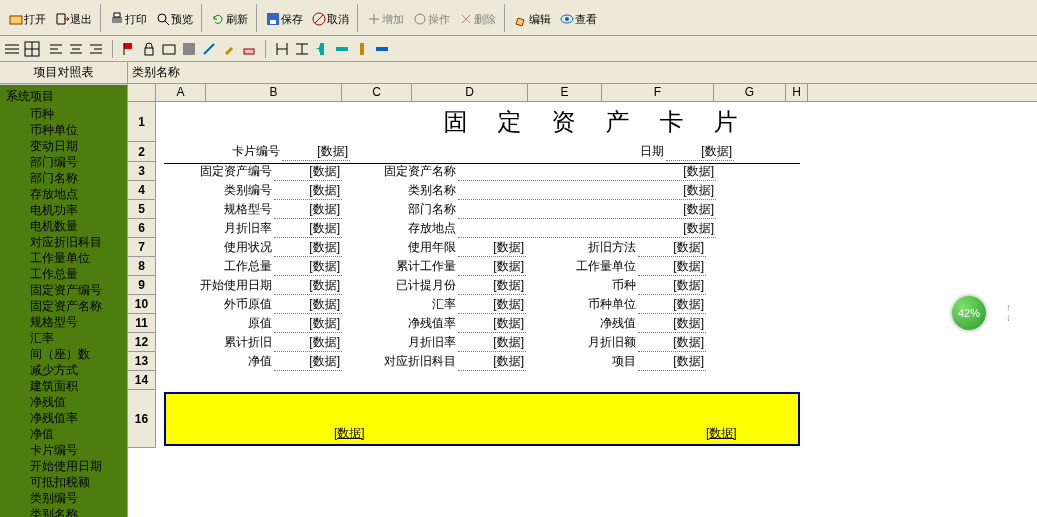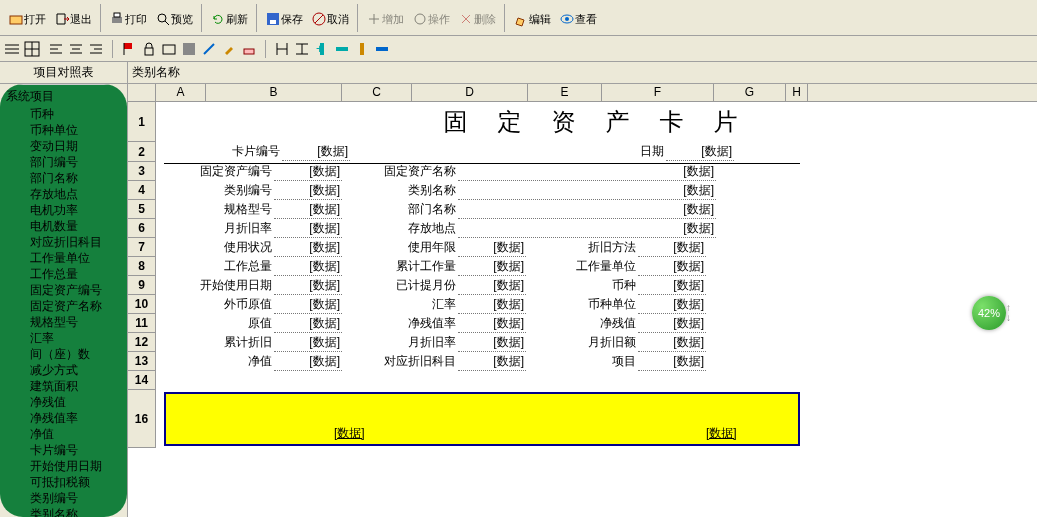--- a/index.html
+++ b/index.html
@@ -16,21 +16,21 @@
 .toolbar-row2 { background: #ece9d8; border-bottom: 1px solid #a0a0a0; display: flex; align-items: center; padding: 2px 4px; height: 26px; gap: 8px; }
 .tb2-grp { display: flex; gap: 4px; align-items: center; }
 .tb2-ico { width: 16px; height: 16px; display: flex; align-items: center; justify-content: center; cursor: pointer; }
 
 
 .main { display: flex; height: calc(517px - 36px - 26px); }
 
 
 .left-col { width: 128px; border-right: 1px solid #a0a0a0; display: flex; flex-direction: column; background: #ece9d8; }
 .left-title { text-align: center; padding: 2px 0; border-bottom: 1px solid #a0a0a0; background: #ece9d8; }
-.tree-host { flex: 1; background: #15803d; overflow: hidden; position: relative; border-radius: 23px; }
+.tree-host { flex: 1; background: #4d7c0f; overflow: hidden; position: relative; }
 .tree-scroll { position: absolute; inset: 0; overflow-y: auto; border-top: 1px solid #ccc; }
 .tree-root { padding: 2px 0 2px 4px; }
 .tree-root-label { padding: 1px 2px; cursor: pointer; }
 .tree-item { padding: 0 0 0 26px; line-height: 16px; white-space: nowrap; overflow: hidden; cursor: pointer; }
 .tree-scroll::-webkit-scrollbar { width: 16px; }
 .tree-scroll::-webkit-scrollbar-track { background: #ece9d8; border-left: 1px solid #c3c3c3; }
 .tree-scroll::-webkit-scrollbar-thumb { background: #c8c8c8; border: 1px solid #8a8a8a; }
 .tree-scroll::-webkit-scrollbar-button { background: #ece9d8; height: 16px; border: 1px solid #8a8a8a; }
 
 
@@ -56,21 +56,21 @@
 
 .field-row { display: flex; width: 100%; padding: 2px 8px; font-size: 13px; }
 .field { display: flex; align-items: baseline; }
 .fld-label { text-align: right; padding-right: 2px; }
 .fld-val { border-bottom: 1px dotted #777; text-align: right; padding: 0 2px; color: #000; }
 .underline-solid { border-bottom: 1px solid #000; }
 
 .yellow-block { background: #ffff00; border: 2px solid #00008b; }
 
 
-.badge { position: absolute; right: 26px; top: 296px; display: flex; align-items: center; gap: 0; }
+.badge { position: absolute; right: 26px; top: 296px; display: flex; align-items: center; gap: 20px; }
 .badge-circle { width: 34px; height: 34px; border-radius: 50%; background: radial-gradient(circle at 30% 30%, #7be06a, #2a9a2a); display: flex; align-items: center; justify-content: center; color: #fff; font-size: 11px; box-shadow: 0 0 4px rgba(0,0,0,.4); }
 .badge-side { font-size: 10px; color: #888; line-height: 10px; }
 
 svg { display: block; }
 </style>
 </head>
 <body>
 
 <div class="toolbar-row" id="tb1">
     <div class="tb-btn">

